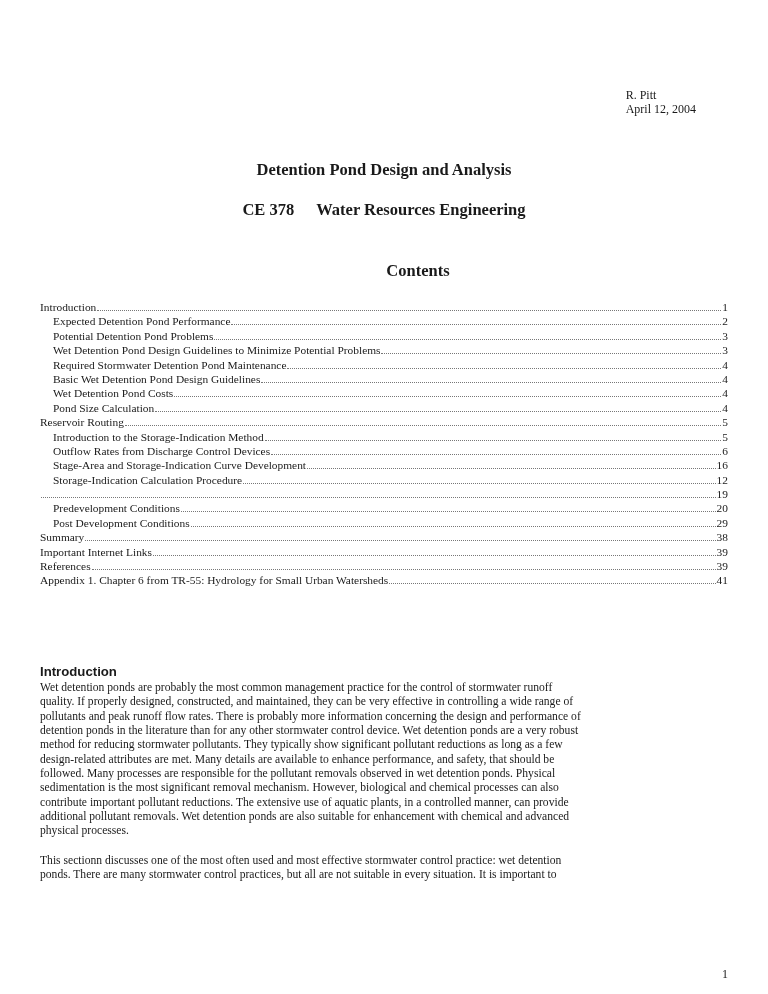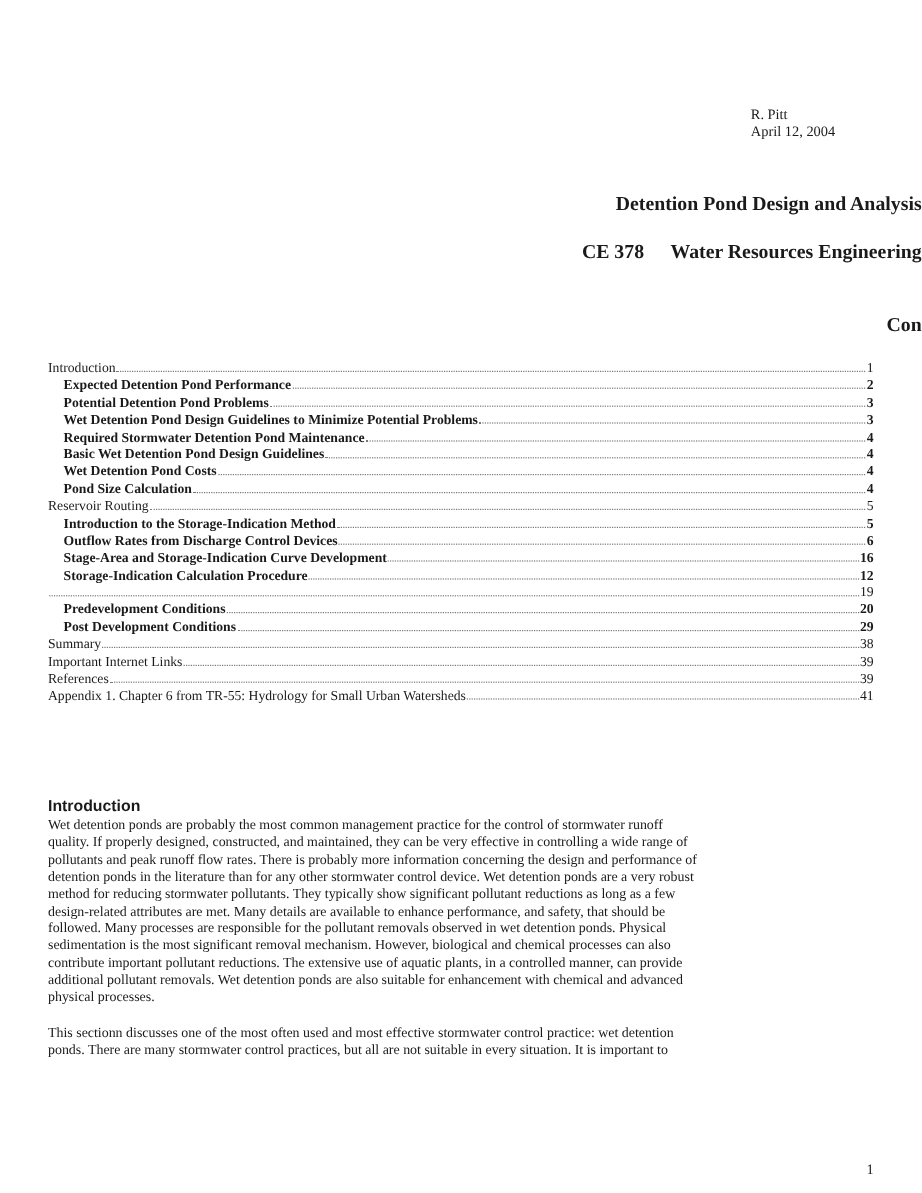--- a/index.html
+++ b/index.html
@@ -8,34 +8,34 @@
     font-family: "Liberation Serif", "DejaVu Serif", serif;
     color: #1a1a1a;
   }
   .page { position: absolute; left: 0; top: 0; width: 768px; height: 994px; }
 
   .header-block {
     position: absolute; right: 72px; top: 88px; 
     font-size: 12px; line-height: 14px;
   }
   .title {
-    position: absolute; left: 0; width: 768px; text-align: right;
+    position: absolute; left: 0; width: 768px; text-align: center;
     font-weight: bold; font-size: 16.5px;
   }
   .title.main { top: 160px; }
   .title.course { top: 200px; }
   .title.course .code { margin-right: 22px; }
   .title.contents { top: 261px; padding-left: 34px; }
 
   .toc {
     position: absolute; left: 40px; top: 300px; width: 688px;
     font-size: 11.4px; line-height: 14.4px;
   }
   .toc-row { display: flex; align-items: baseline; white-space: nowrap; height: 14.4px; }
-  .toc-row.l2 { padding-left: 13px; font-weight: bold; }
+  .toc-row.l2 { padding-left: 13px; }
   .toc-label { flex: 0 0 auto; }
   .toc-dots {
     flex: 1 1 auto; overflow: hidden; margin: 0 1px;
     border-bottom: 1px dotted #777; height: 9px; align-self: baseline;
   }
   .toc-page { flex: 0 0 auto; text-align: right; }
 
   .section-heading {
     position: absolute; left: 40px; top: 664px;
     font-family: "Liberation Sans", "DejaVu Sans", sans-serif;

